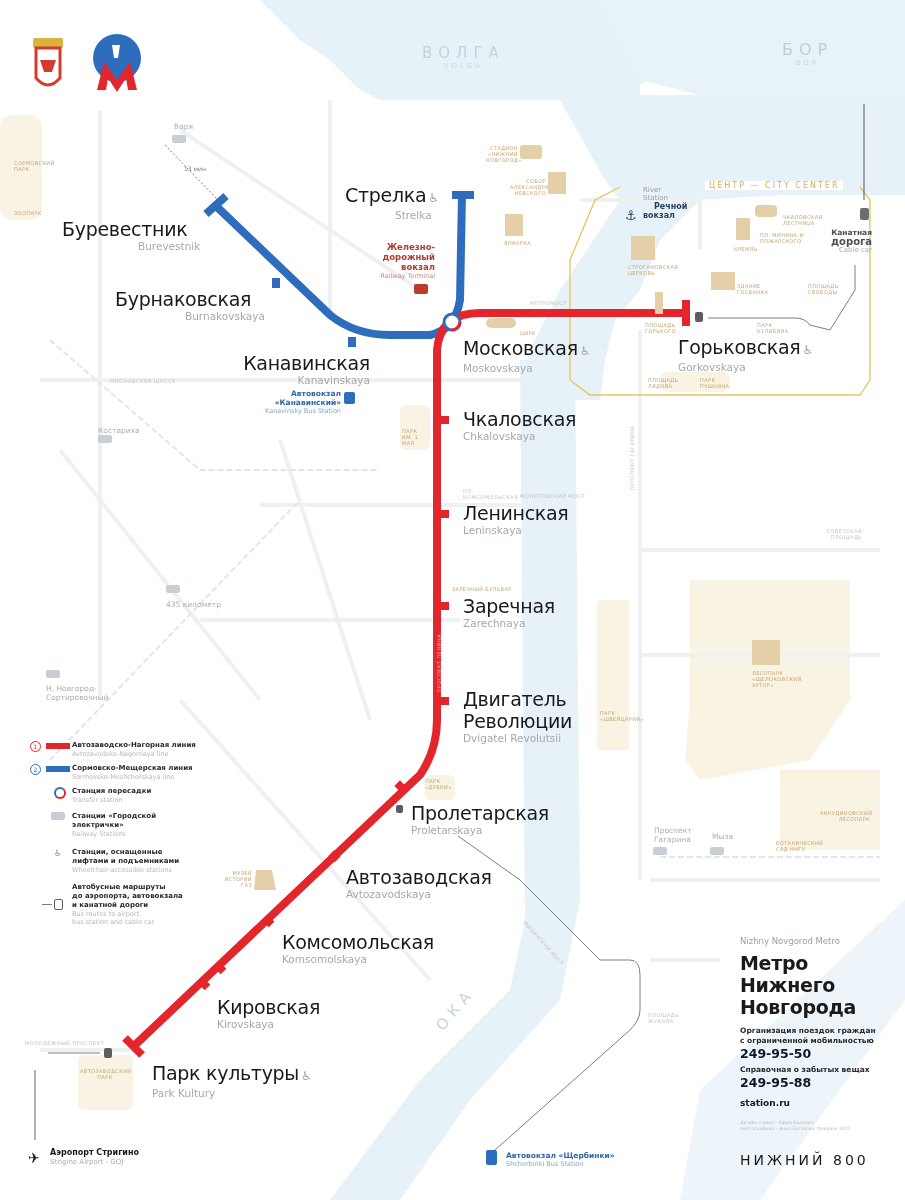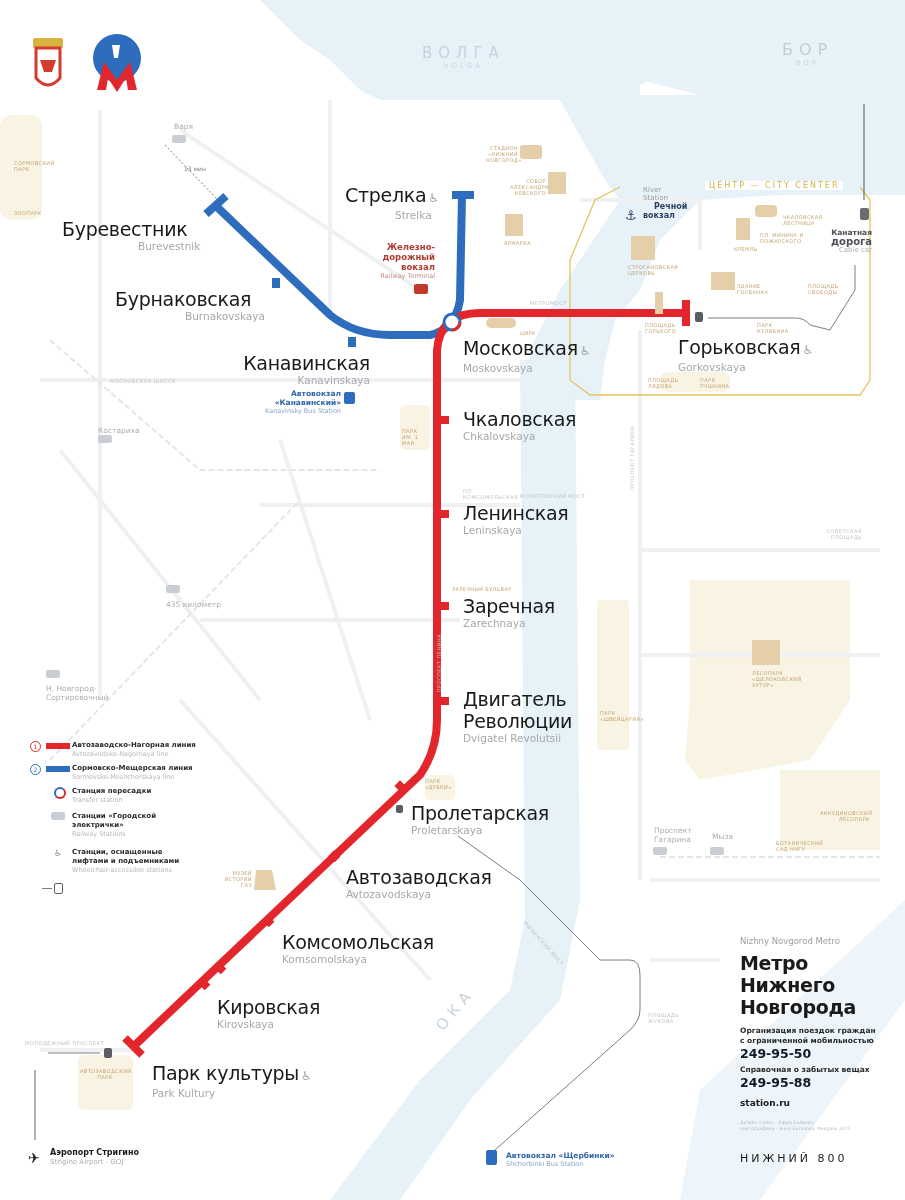--- a/index.html
+++ b/index.html
@@ -17,21 +17,21 @@
   .legend-item { position:absolute; left:30px; display:flex; }
   .legend-ru { font-family:"DejaVu Sans", sans-serif; font-size:7px; font-weight:bold; color:#2a2a2a; line-height:9px; }
   .legend-en { font-family:"DejaVu Sans", sans-serif; font-size:6.5px; color:#b5b8bd; line-height:8px; }
   .info-block { position:absolute; left:740px; top:936px; width:160px; }
   .info-sub { font-size:8.5px; color:#9a9ea4; white-space:nowrap; }
   .info-title { font-size:19px; font-weight:bold; color:#1a1a1a; line-height:22px; margin-top:8px; letter-spacing:-0.3px; }
   .info-text { font-size:7.5px; color:#2a2a2a; line-height:10px; margin-top:8px; font-weight:bold; }
   .info-phone { font-size:12.5px; font-weight:bold; color:#0f172a; line-height:15px; }
   .info-url { font-size:9px; font-weight:bold; color:#1a1a1a; margin-top:8px; }
   .info-credit { font-size:4.5px; color:#b9bcc0; line-height:6px; margin-top:12px; }
-  .info-logo { font-size:11px; color:#1a1a1a; letter-spacing:3px; margin-top:20px; white-space:nowrap; }
+  .info-logo { font-size:14px; color:#1a1a1a; letter-spacing:3px; margin-top:20px; white-space:nowrap; }
   .bus-ru { font-family:"DejaVu Sans", sans-serif; font-size:7.5px; font-weight:bold; color:#2f66a8; white-space:nowrap; line-height:9px; }
   .bus-en { font-family:"DejaVu Sans", sans-serif; font-size:6.5px; color:#8aa6c6; white-space:nowrap; line-height:8px; }
 </style>
 </head>
 <body>
 
 <svg id="map-svg" viewBox="0 0 905 1200" xmlns="http://www.w3.org/2000/svg">
 
   <path d="M195,0 L905,0 L905,70 L880,75 L660,75 L640,85 L640,95 L905,95 L905,190 L820,190 L800,180 L610,180 L600,170 L560,100 L380,100 L360,90 L330,60 L300,40 L260,0 Z" fill="#e7f1f8"></path>
   <path d="M600,0 L905,0 L905,95 L700,95 L640,80 Z" fill="#e8f2f9"></path>
@@ -365,20 +365,27 @@
     <div class="legend-ru">Станции, оснащенные</div>
     <div class="legend-ru">лифтами и подъемниками</div>
     <div class="legend-en">Wheelchair-accessible stations</div>
   </div>
 </div>
 <div class="legend-item" style="top:883px;">
   <div style="width:42px;display:flex;align-items:center;">
     <span style="width:10px;height:1px;background:#7a7e84;margin-left:12px;"></span>
     <span style="display:block;margin-left:2px;width:7px;height:9px;border:1px solid #5a5e64;border-radius:2px;"></span>
   </div>
+  <div>
+    <div class="legend-ru">Автобусные маршруты</div>
+    <div class="legend-ru">до аэропорта, автовокзала</div>
+    <div class="legend-ru">и канатной дороги</div>
+    <div class="legend-en">Bus routes to airport,</div>
+    <div class="legend-en">bus station and cable car</div>
+  </div>
 </div>
 
 <div class="info-block">
   <div class="info-sub">Nizhny Novgorod Metro</div>
   <div class="info-title" style="margin-top:6px;">Метро</div>
   <div class="info-title" style="margin-top:0;">Нижнего</div>
   <div class="info-title" style="margin-top:0;">Новгорода</div>
   <div class="info-text">
     <div>Организация поездок граждан</div>
     <div>с ограниченной мобильностью</div>

